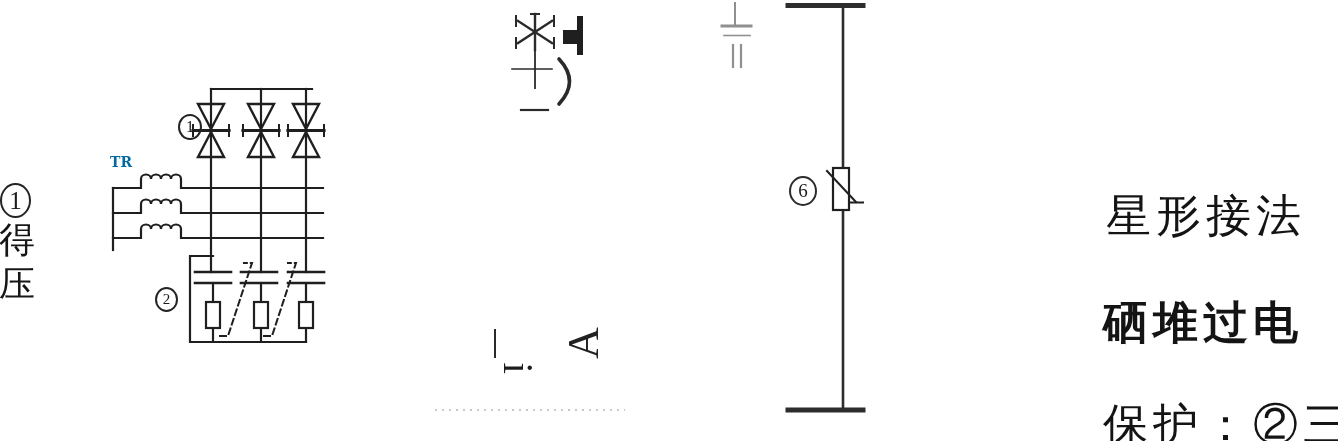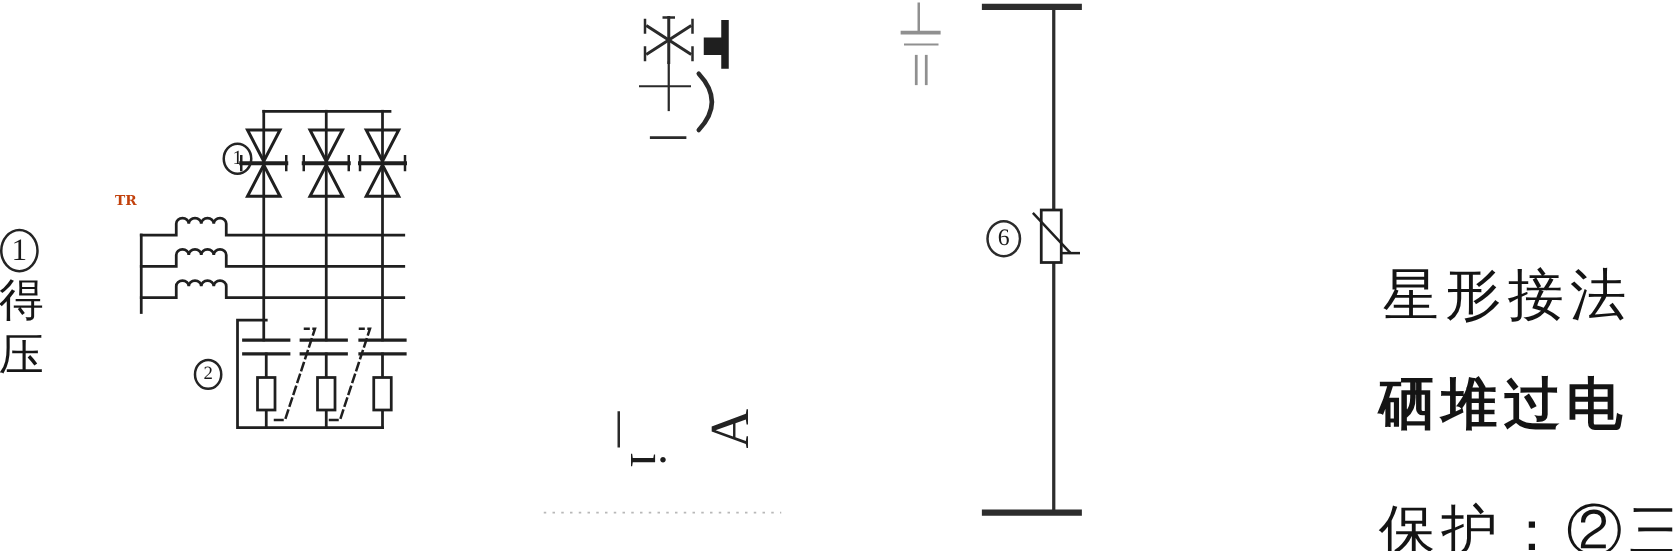--- a/index.html
+++ b/index.html
@@ -13,26 +13,26 @@
   .vchar{position:absolute;font-size:36px;color:#161616;line-height:1;}
   .circle-marker{
     position:absolute;border:2px solid #242424;border-radius:50%;
     display:flex;align-items:center;justify-content:center;
     font-family:"Liberation Serif",serif;color:#1c1c1c;box-sizing:border-box;background:transparent;
   }
   .m-left{left:0px;top:183px;width:31px;height:35px;font-size:25px;border-width:2.5px;}
   .m-thy{left:178px;top:114px;width:24px;height:26px;font-size:16px;}
   .m-snub{left:155px;top:287px;width:23px;height:25px;font-size:15px;}
   .m-arr{left:789px;top:176px;width:28px;height:30px;font-size:19px;border-width:2.5px;border-color:#2b2b2b;}
-  .tr-label{left:92px;top:154px;font-family:"DejaVu Serif",serif;font-weight:bold;font-size:11px;color:#c2410c;}
+  .tr-label{left:110px;top:154px;font-family:"DejaVu Serif",serif;font-weight:bold;font-size:14px;color:#0369a1;}
   .rot-a{left:560px;top:321px;width:46px;height:44px;display:flex;align-items:center;justify-content:center;
          font-size:44px;color:#222;transform:rotate(-90deg);}
   .rot-i{left:497px;top:347px;width:42px;height:42px;display:flex;align-items:center;justify-content:center;
          font-size:42px;color:#1c1c1c;transform:rotate(90deg);}
-  .line1{left:1106px;top:186px;margin-top:20px;}
+  .line1{left:1106px;top:186px;}
   .line2{left:1103px;top:293px;font-weight:bold;}
   .line3{left:1103px;top:395px;}
 </style>
 </head>
 <body>
 
 <div class="canvas">
 
   <svg class="layer" width="1338" height="441" viewBox="0 0 1338 441">
 

